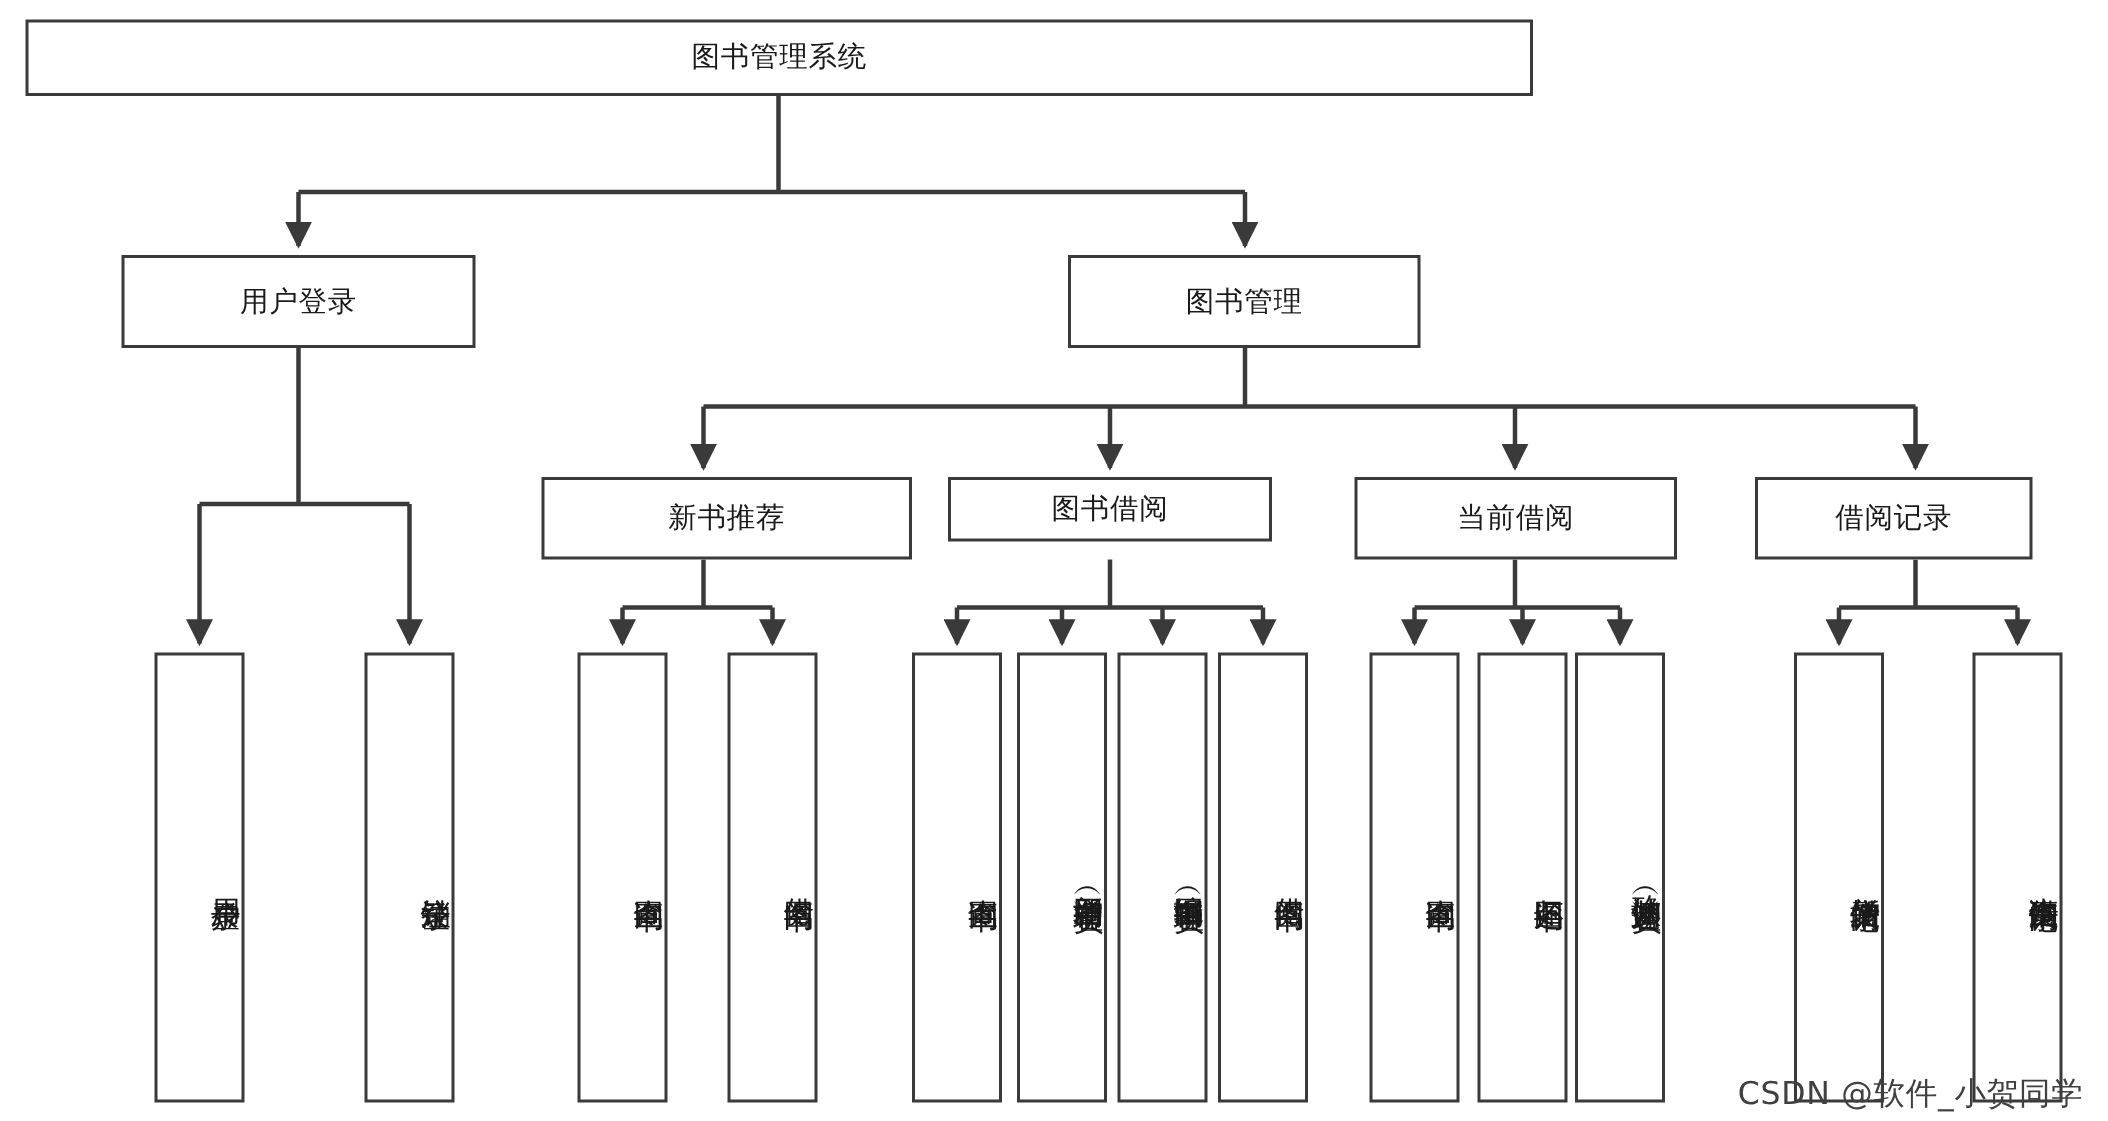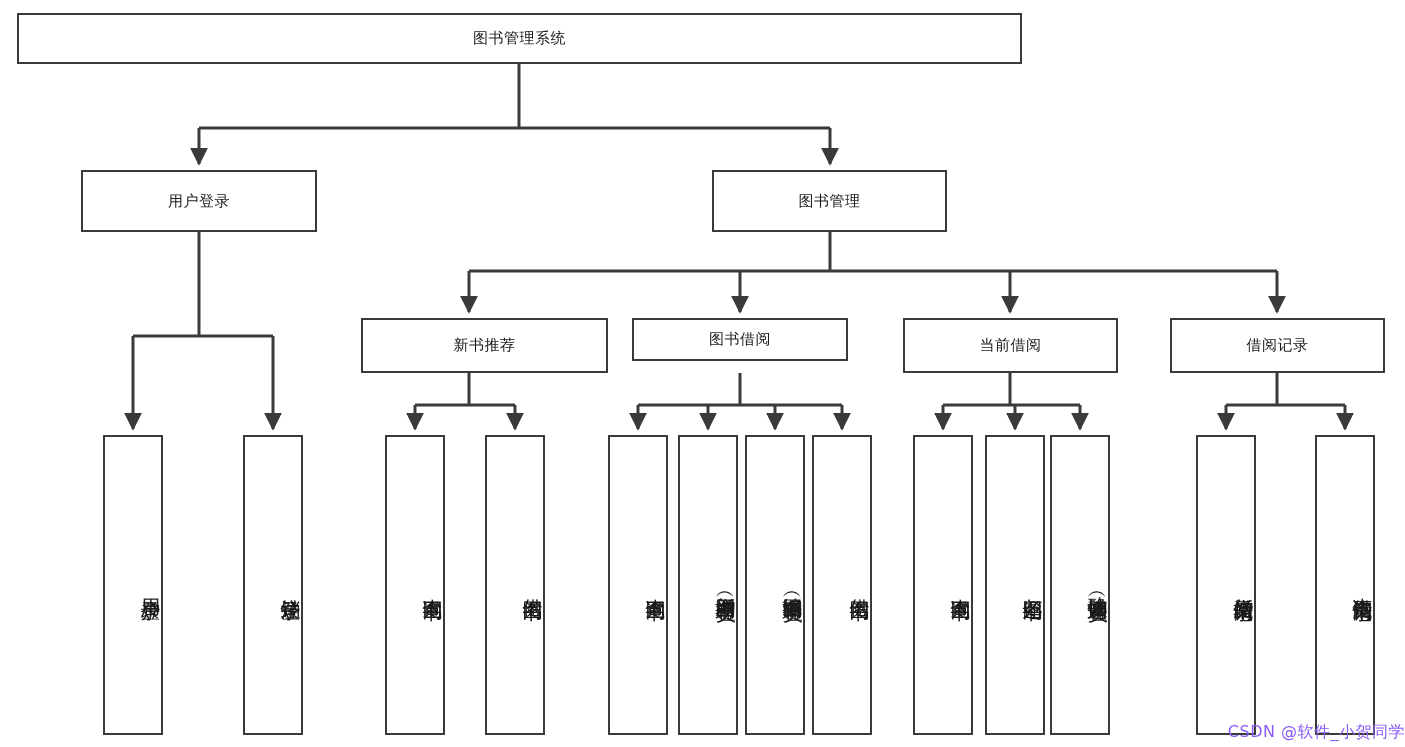--- a/index.html
+++ b/index.html
@@ -31,21 +31,21 @@
     position: absolute;
     box-sizing: border-box;
     border: 2px solid #3a3a3a;
     background: #ffffff;
     display: flex;
     align-items: center;
     justify-content: center;
     color: #1a1a1a;
   }
   .node.horizontal {
-    font-size: 15px;
+    font-size: 19px;
     letter-spacing: 0.5px;
     line-height: 1.1;
   }
   .node.vertical {
     writing-mode: vertical-rl;
     text-orientation: upright;
     font-size: 20px;
     line-height: 1.05;
     letter-spacing: 1px;
     padding-top: 6px;
@@ -53,24 +53,24 @@
     align-items: flex-start;
     justify-content: center;
   }
   .node.vertical .label {
     writing-mode: vertical-rl;
     text-orientation: upright;
     white-space: nowrap;
   }
   .watermark {
     position: absolute;
-    right: 0;
+    right: 16px;
     bottom: 4px;
-    font-size: 16px;
-    color: #8b5cf6;
+    font-size: 21px;
+    color: #404040;
     letter-spacing: 0.5px;
     white-space: nowrap;
     user-select: none;
   }
 </style>
 </head>
 <body>
 
 <div id="diagram-root">
 
@@ -149,21 +149,21 @@
 
   <div class="node horizontal" style="left:361px; top:318px; width:247px; height:55px;">
     <span class="label">新书推荐</span>
   </div>
   <div class="node horizontal" style="left:632px; top:318px; width:216px; height:43px;">
     <span class="label">图书借阅</span>
   </div>
   <div class="node horizontal" style="left:903px; top:318px; width:215px; height:55px;">
     <span class="label">当前借阅</span>
   </div>
-  <div class="node horizontal" style="left:1170px; top:318px; width:215px; height:55px;">
+  <div class="node horizontal" style="left:1170px; top:318px; width:185px; height:55px;">
     <span class="label">借阅记录</span>
   </div>
 
   <div class="node vertical" style="left:103px; top:435px; width:60px; height:300px;">
     <span class="label">用户登录</span>
   </div>
   <div class="node vertical" style="left:243px; top:435px; width:60px; height:300px;">
     <span class="label">注销登录</span>
   </div>
   <div class="node vertical" style="left:385px; top:435px; width:60px; height:300px;">

